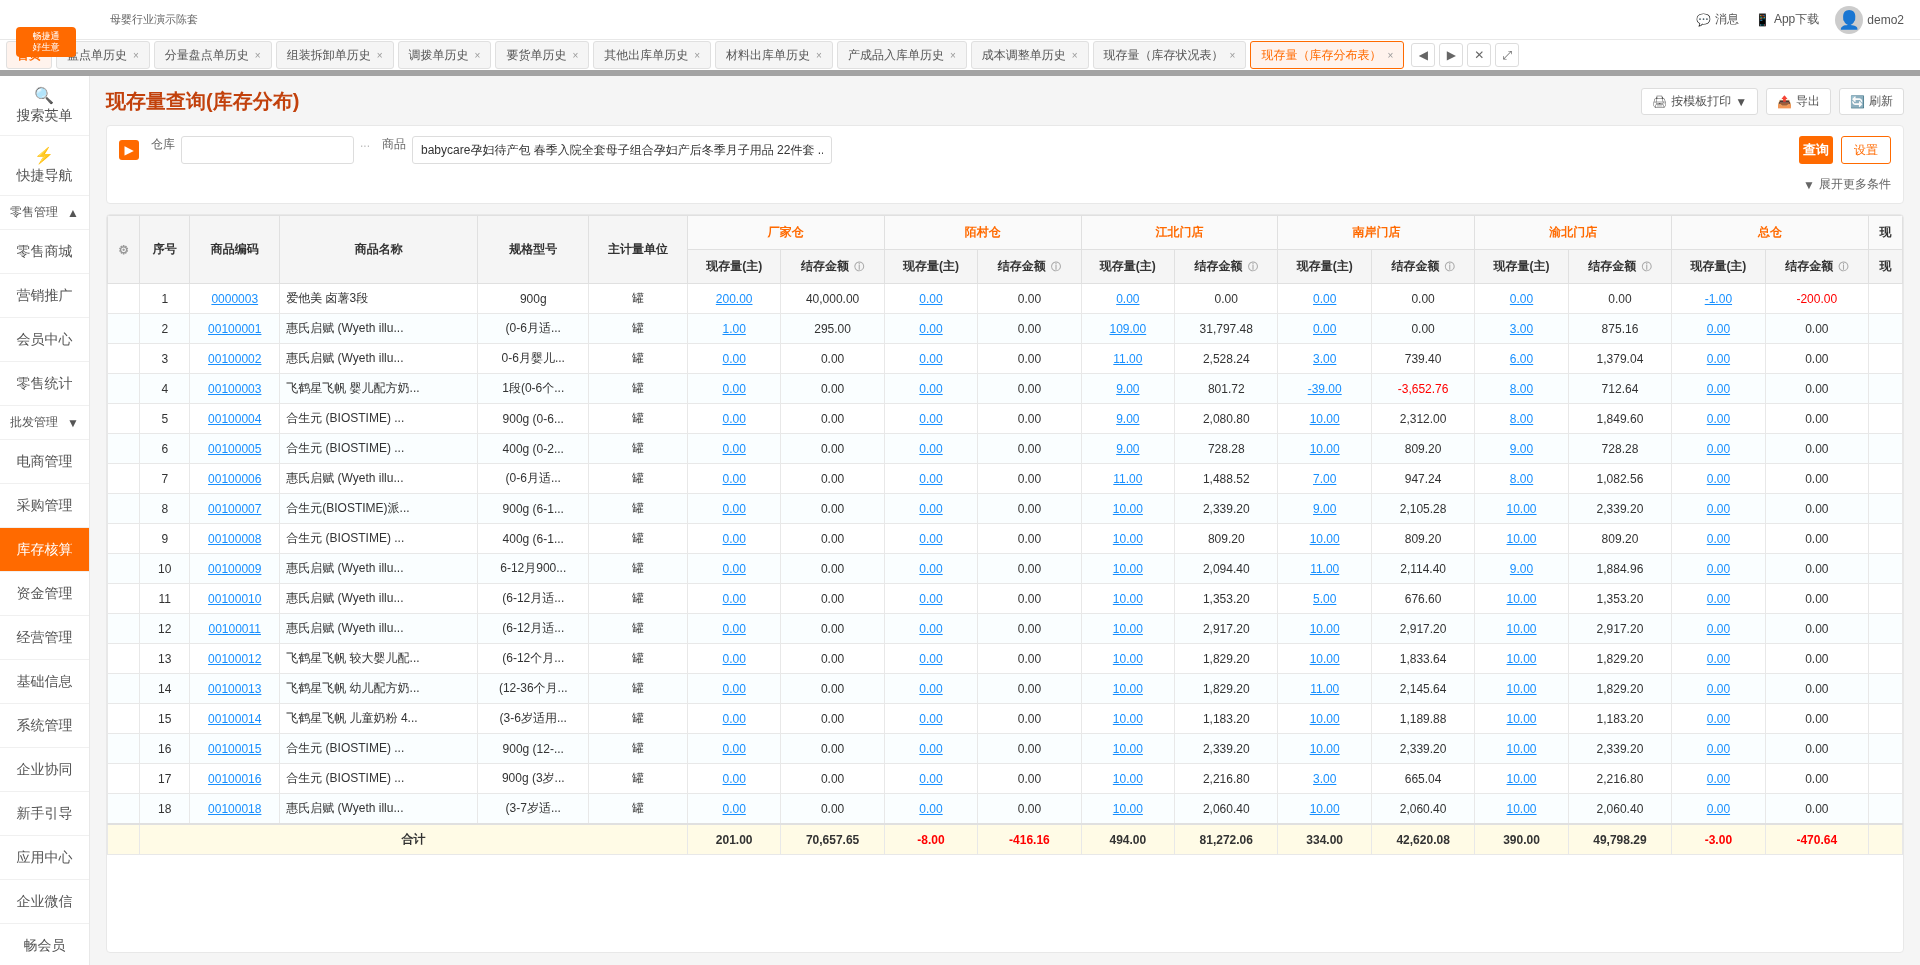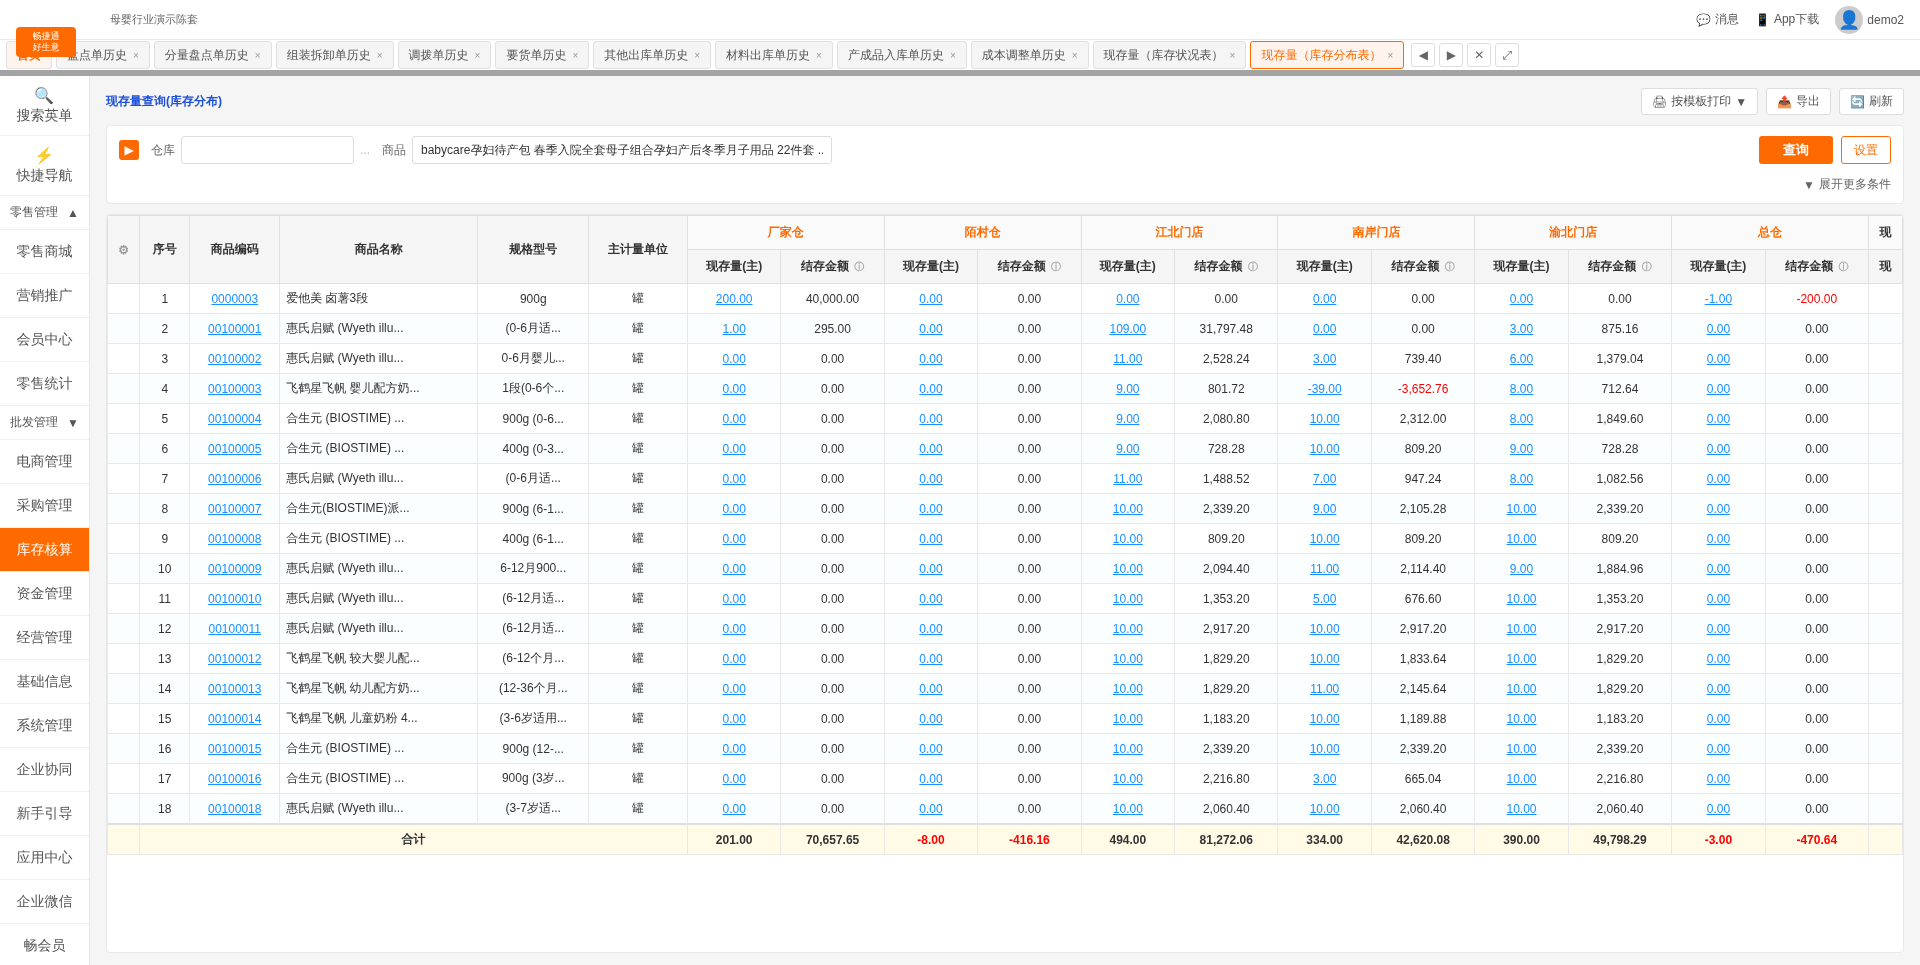--- a/index.html
+++ b/index.html
@@ -28,32 +28,32 @@
     .sidebar-item .s-icon { font-size: 16px; margin-bottom: 2px; }
     .sidebar-item .s-label { font-size: 14px; text-align: center; }
     .sidebar-section { padding: 8px 10px; color: #555; font-size: 11px; display: flex; align-items: center; justify-content: space-between; cursor: pointer; border-bottom: 1px solid #f0f0f0; }
     
     
     .main { position: absolute; top: 76px; left: 90px; right: 0; bottom: 0; overflow: hidden; }
     .content-area { padding: 12px 16px; height: 100%; overflow: hidden; display: flex; flex-direction: column; }
     
     
     .page-header { display: flex; align-items: center; justify-content: space-between; margin-bottom: 10px; }
-    .page-title { font-size: 12px; font-weight: bold; color: #1d4ed8; }
+    .page-title { font-size: 20px; font-weight: bold; color: #c2410c; }
     .header-actions { display: flex; align-items: center; gap: 8px; }
     .btn-action { display: flex; align-items: center; gap: 4px; padding: 4px 10px; border: 1px solid #ddd; border-radius: 3px; background: #fff; cursor: pointer; color: #555; font-size: 12px; }
     
     
     .filter-bar { background: #fff; border: 1px solid #e8e8e8; border-radius: 4px; padding: 10px 12px; margin-bottom: 10px; display: flex; align-items: center; gap: 12px; flex-wrap: wrap; }
-    .filter-item { display: flex; align-items: center; gap: 6px; }
+    .filter-item { display: flex; align-items: flex-start; gap: 6px; }
     .filter-label { color: #666; white-space: nowrap; }
     .filter-input { border: 1px solid #ddd; border-radius: 3px; padding: 4px 8px; height: 28px; min-width: 100px; color: #333; }
     .filter-input.wide { min-width: 400px; }
     .filter-expand { display: flex; align-items: center; gap: 4px; color: #666; cursor: pointer; margin-left: auto; }
-    .btn-query { background: #ff6a00; color: #fff; border: none; border-radius: 3px; padding: 5px 24px; cursor: pointer; font-size: 13px; font-weight: bold; height: 28px; }
+    .btn-query { background: #ff6a00; color: #fff; border: none; border-radius: 3px; padding: 5px 4px; cursor: pointer; font-size: 13px; font-weight: bold; height: 28px; }
     .btn-setting { background: #fff; color: #ff6a00; border: 1px solid #ff6a00; border-radius: 3px; padding: 5px 12px; cursor: pointer; font-size: 12px; height: 28px; }
     
     
     .table-wrap { flex: 1; background: #fff; border: 1px solid #e8e8e8; border-radius: 4px; overflow: hidden; display: flex; flex-direction: column; }
     .table-scroll { overflow: auto; flex: 1; }
     table { width: 100%; border-collapse: collapse; }
     thead tr { background: #f5f5f5; }
     thead th { padding: 8px 6px; text-align: center; border: 1px solid #e0e0e0; color: #333; font-weight: bold; white-space: nowrap; font-size: 12px; position: sticky; top: 0; background: #f5f5f5; z-index: 10; }
     thead th.group-header { background: #fafafa; color: #ff6a00; }
     tbody tr:nth-child(even) { background: #fafeff; }
@@ -411,21 +411,21 @@
     <td>1,849.60</td>
     <td class="underline ">0.00</td>
     <td class="">0.00</td>
     <td></td>
   </tr>
               <tr>
     <td></td>
     <td>6</td>
     <td class="underline">00100005</td>
     <td class="text-left">合生元 (BIOSTIME) ...</td>
-    <td>400g (0-3...</td>
+    <td>400g (0-2...</td>
     <td>罐</td>
     <td class="underline">0.00</td>
     <td>0.00</td>
     <td class="underline ">0.00</td>
     <td class="">0.00</td>
     <td class="underline">9.00</td>
     <td>728.28</td>
     <td class="underline ">10.00</td>
     <td class="">809.20</td>
     <td class="underline">9.00</td>

